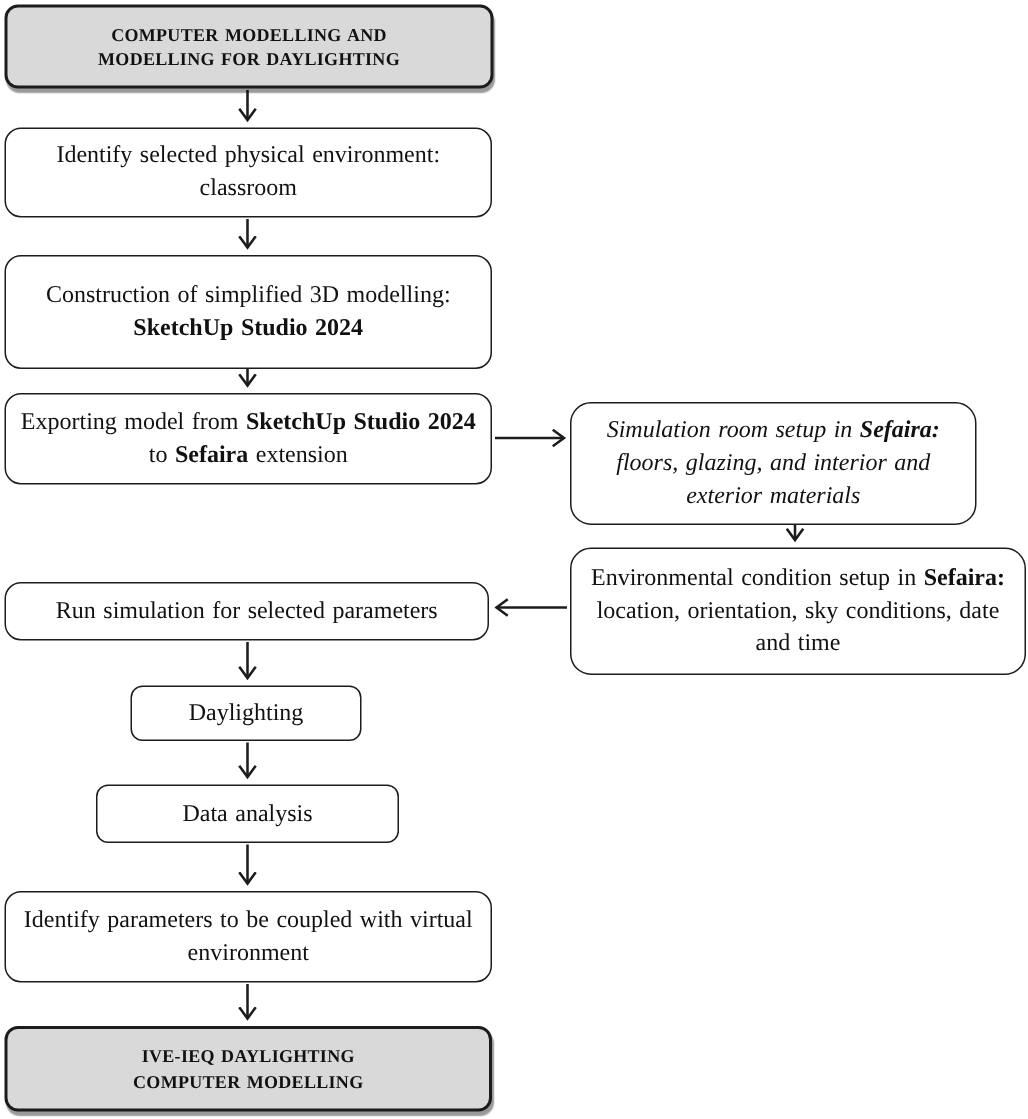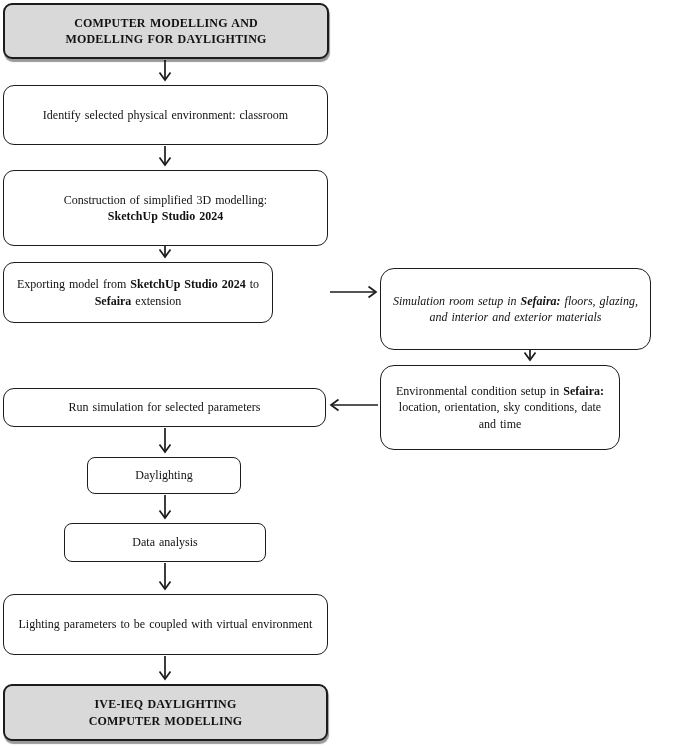--- a/index.html
+++ b/index.html
@@ -18,21 +18,21 @@
   }
   .node {
     position: absolute;
     display: flex;
     align-items: center;
     justify-content: center;
     text-align: center;
     background: #ffffff;
     border: 1.7px solid #1c1c1c;
     border-radius: 11px;
-    font-size: 12px;
+    font-size: 16px;
     line-height: 1.36;
     padding: 3px 9px;
     box-sizing: border-box;
     word-spacing: 1px;
   }
   .node.gray {
     background: #d9d9d9;
     font-weight: bold;
     font-size: 12px;
     letter-spacing: 0.2px;
@@ -41,23 +41,23 @@
     box-shadow: 1px 3px 1px rgba(0,0,0,0.40);
   }
   .node.small { border-radius: 8px; }
   .b { font-weight: bold; }
   .line { display: block; }
 
   
   #n-start        { left: 3px;   top: 3px;   width: 326px; height: 56px; }
   #n-identify     { left: 3px;   top: 85px;  width: 325px; height: 60px; }
   #n-construction { left: 3px;   top: 170px; width: 325px; height: 76px; }
-  #n-exporting    { left: 3px;   top: 262px; width: 270px; height: 61px; }
+  #n-exporting    { left: 3px;   top: 262px; width: 325px; height: 61px; }
   #n-room         { left: 380px; top: 268px; width: 271px; height: 82px; border-radius: 14px; font-style: italic; }
-  #n-env          { left: 380px; top: 365px; width: 240px; height: 85px; border-radius: 14px; }
+  #n-env          { left: 380px; top: 365px; width: 304px; height: 85px; border-radius: 14px; }
   #n-run          { left: 3px;   top: 388px; width: 323px; height: 39px; }
   #n-daylighting  { left: 87px;  top: 457px; width: 154px; height: 37px; }
   #n-data         { left: 64px;  top: 523px; width: 202px; height: 39px; }
   #n-lighting     { left: 3px;   top: 594px; width: 325px; height: 61px; }
   #n-end          { left: 3px;   top: 684px; width: 325px; height: 57px; }
 
   .arrows {
     position: absolute;
     left: 0; top: 0;
     width: 685px;
@@ -124,21 +124,21 @@
 
   <div id="n-daylighting" class="node small">
     <div>Daylighting</div>
   </div>
 
   <div id="n-data" class="node small">
     <div>Data analysis</div>
   </div>
 
   <div id="n-lighting" class="node">
-    <div>Lighting parameters to be coupled with virtual environment</div>
+    <div>Identify parameters to be coupled with virtual environment</div>
   </div>
 
   <div id="n-end" class="node gray">
     <div>
       <span class="line">IVE-IEQ DAYLIGHTING</span>
       <span class="line">COMPUTER MODELLING</span>
     </div>
   </div>
 
 </div>

